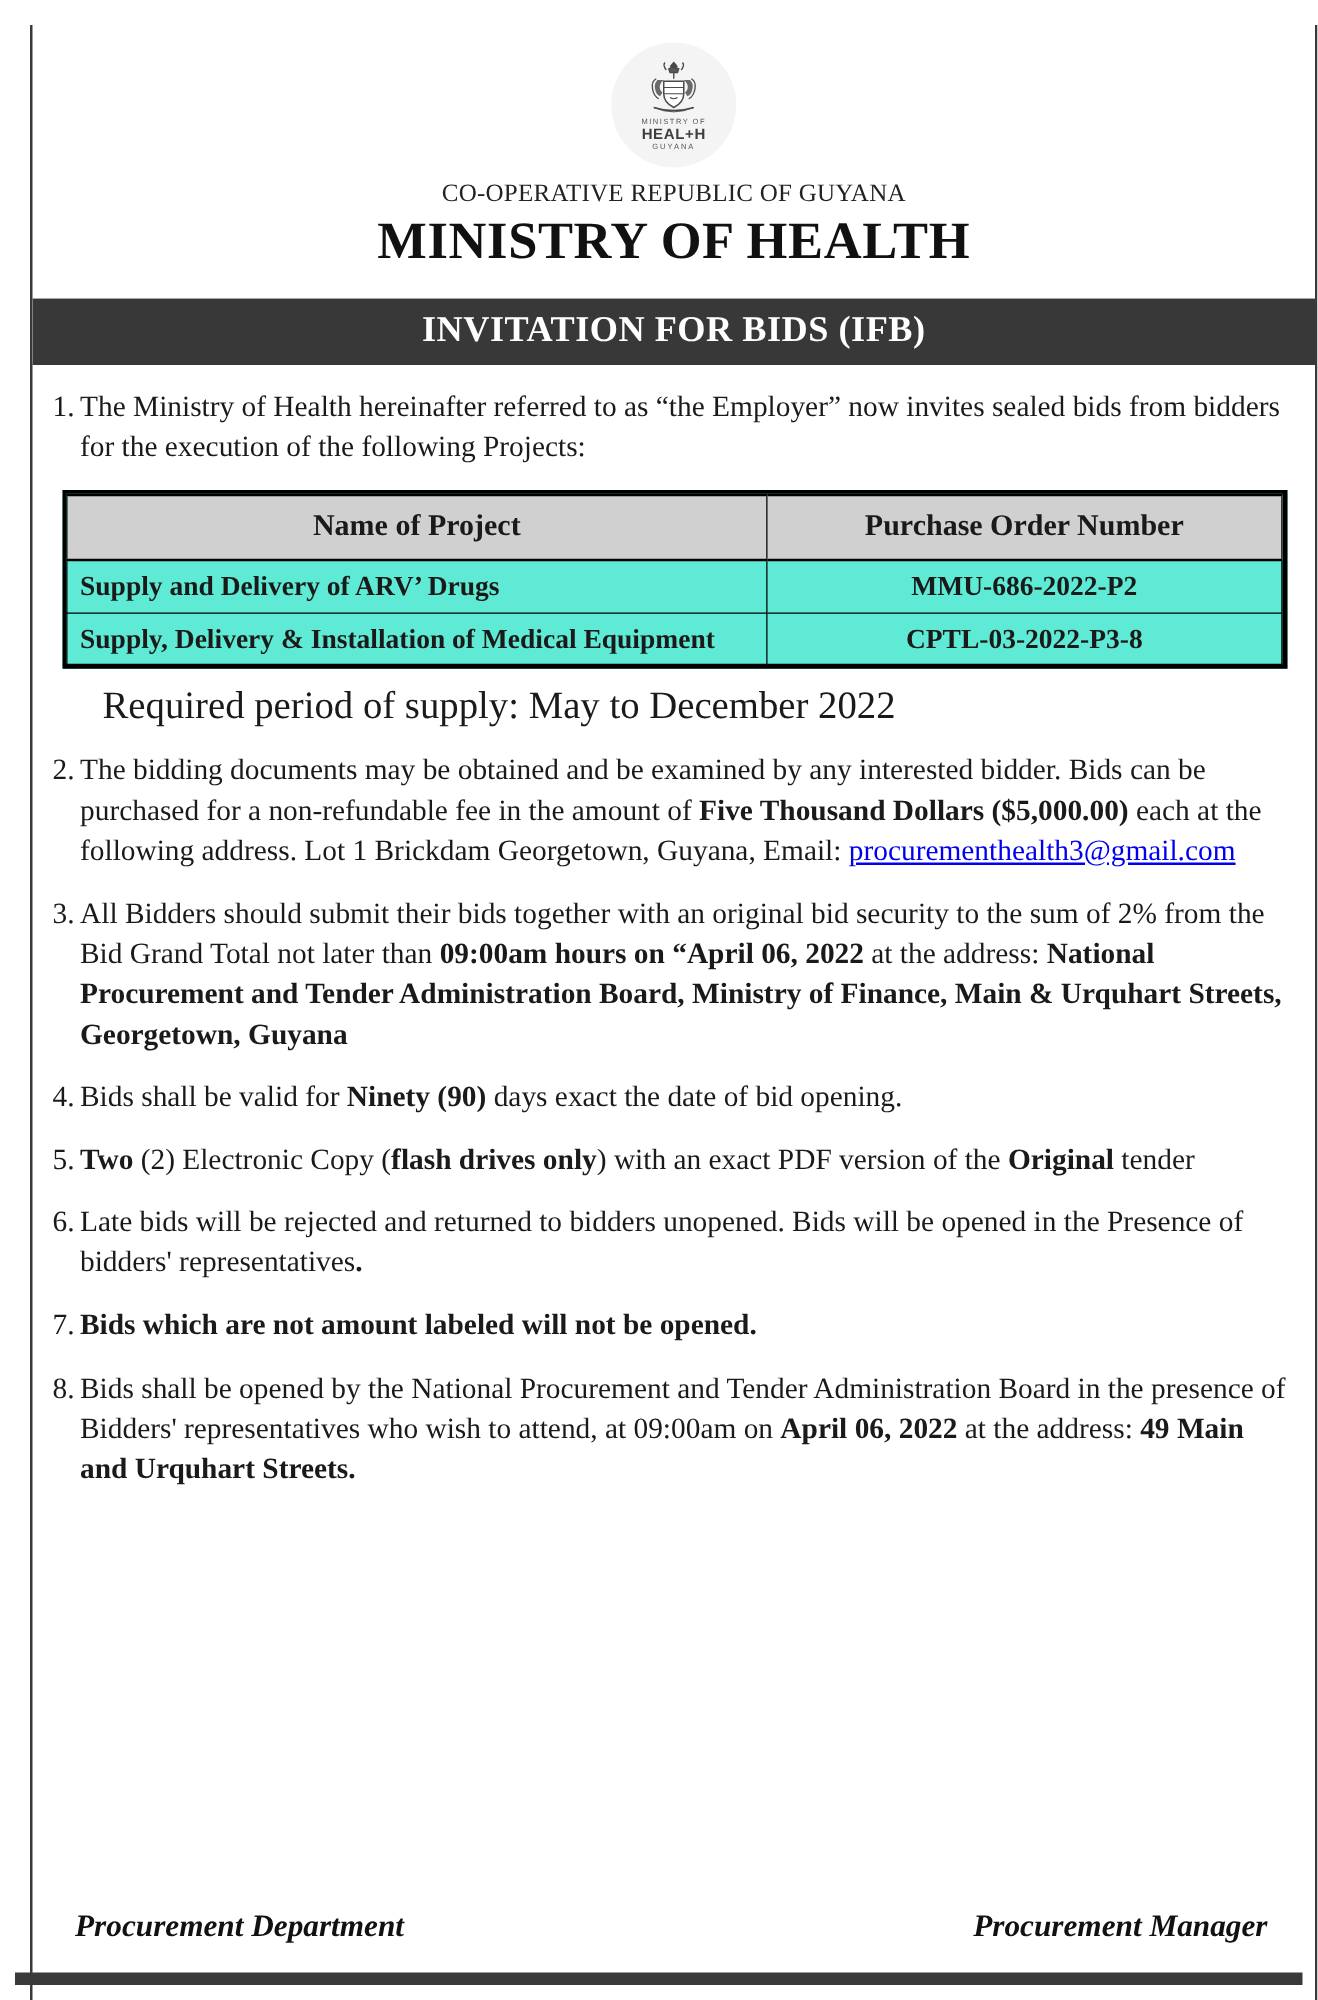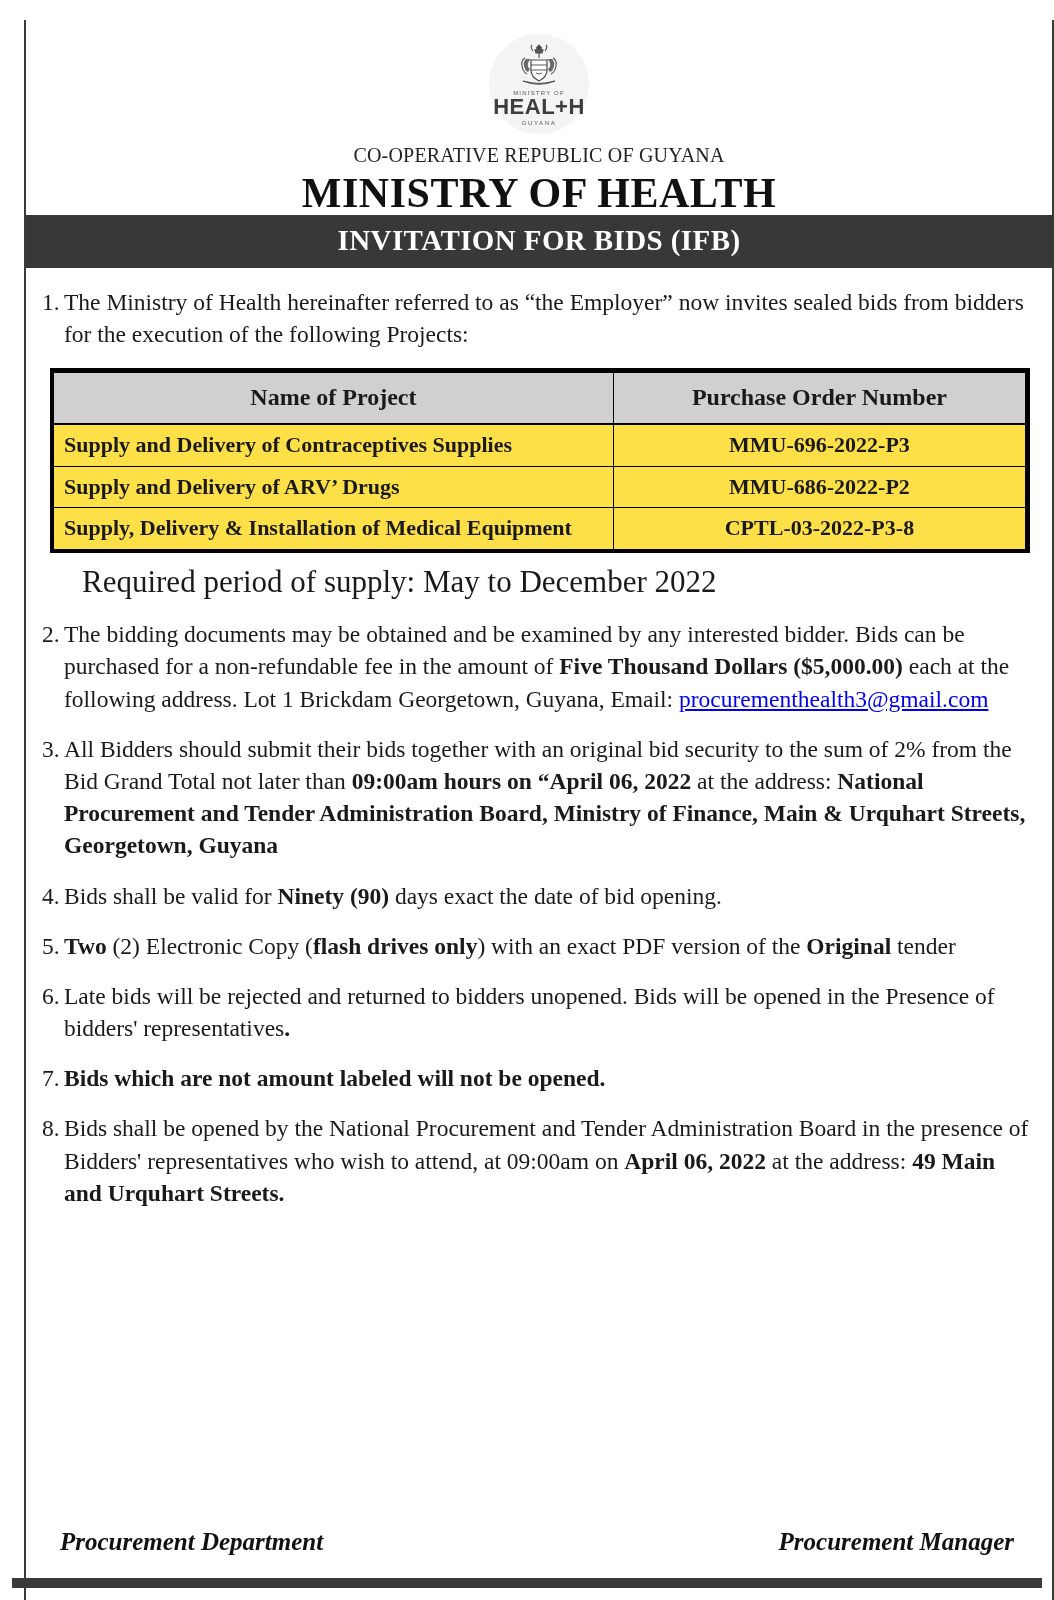--- a/index.html
+++ b/index.html
@@ -59,21 +59,21 @@
   .crest svg { display: block; }
   .crest .ministry-of {
     font-family: "Liberation Sans", sans-serif;
     font-size: 6px;
     letter-spacing: 1.2px;
     color: #555;
     margin-top: 1px;
   }
   .crest .health-word {
     font-family: "Liberation Sans", sans-serif;
-    font-size: 22px;
+    font-size: 12px;
     font-weight: bold;
     letter-spacing: 0.5px;
     color: #3d3d3d;
     line-height: 1;
   }
   .crest .guyana-word {
     font-family: "Liberation Sans", sans-serif;
     font-size: 6px;
     letter-spacing: 1.6px;
     color: #555;
@@ -89,21 +89,21 @@
     font-size: 42px;
     font-weight: bold;
     letter-spacing: 0.5px;
     line-height: 1.05;
     margin-top: 4px;
     color: #111;
   }
 
   
   .banner {
-    margin-top: 0;
+    margin-top: 24px;
     background: #383838;
     color: #ffffff;
     text-align: center;
     font-size: 29px;
     font-weight: bold;
     letter-spacing: 0.4px;
     padding: 7px 0 9px 0;
     border-top: 2px solid #383838;
     border-bottom: 2px solid #383838;
   }
@@ -132,21 +132,21 @@
   b { font-weight: bold; }
   .link {
     text-decoration: underline;
   }
 
   
   .tbl-wrap {
     margin: 18px 8px 0 14px;
     border: 3px solid #000;
     border-right: 4px solid #000;
-    background: #fde047;
+    background: #5eead4;
     box-sizing: border-box;
   }
   table.projects {
     width: 100%;
     border-collapse: collapse;
     table-layout: fixed;
   }
   table.projects th,
   table.projects td {
     border: 1px solid #000;
@@ -257,24 +257,20 @@
               <col class="c2">
             </colgroup>
           <thead>
             <tr>
               <th>Name of Project</th>
               <th>Purchase Order Number</th>
             </tr>
           </thead>
           <tbody>
             <tr>
-              <td>Supply and Delivery of Contraceptives Supplies</td>
-              <td class="po">MMU-696-2022-P3</td>
-            </tr>
-            <tr>
               <td>Supply and Delivery of ARV’ Drugs</td>
               <td class="po">MMU-686-2022-P2</td>
             </tr>
             <tr>
               <td>Supply, Delivery &amp; Installation of Medical Equipment</td>
               <td class="po">CPTL-03-2022-P3-8</td>
             </tr>
           </tbody>
         </table>
       </div>

